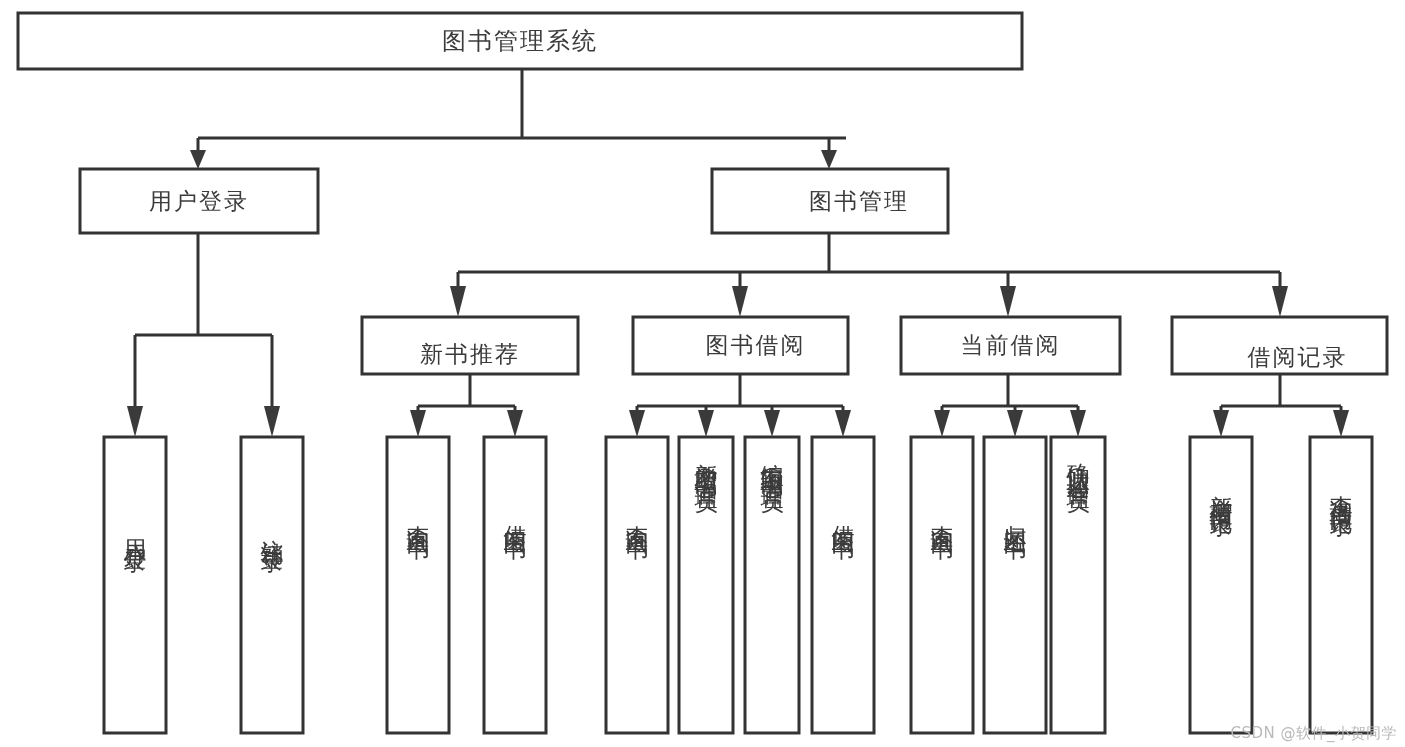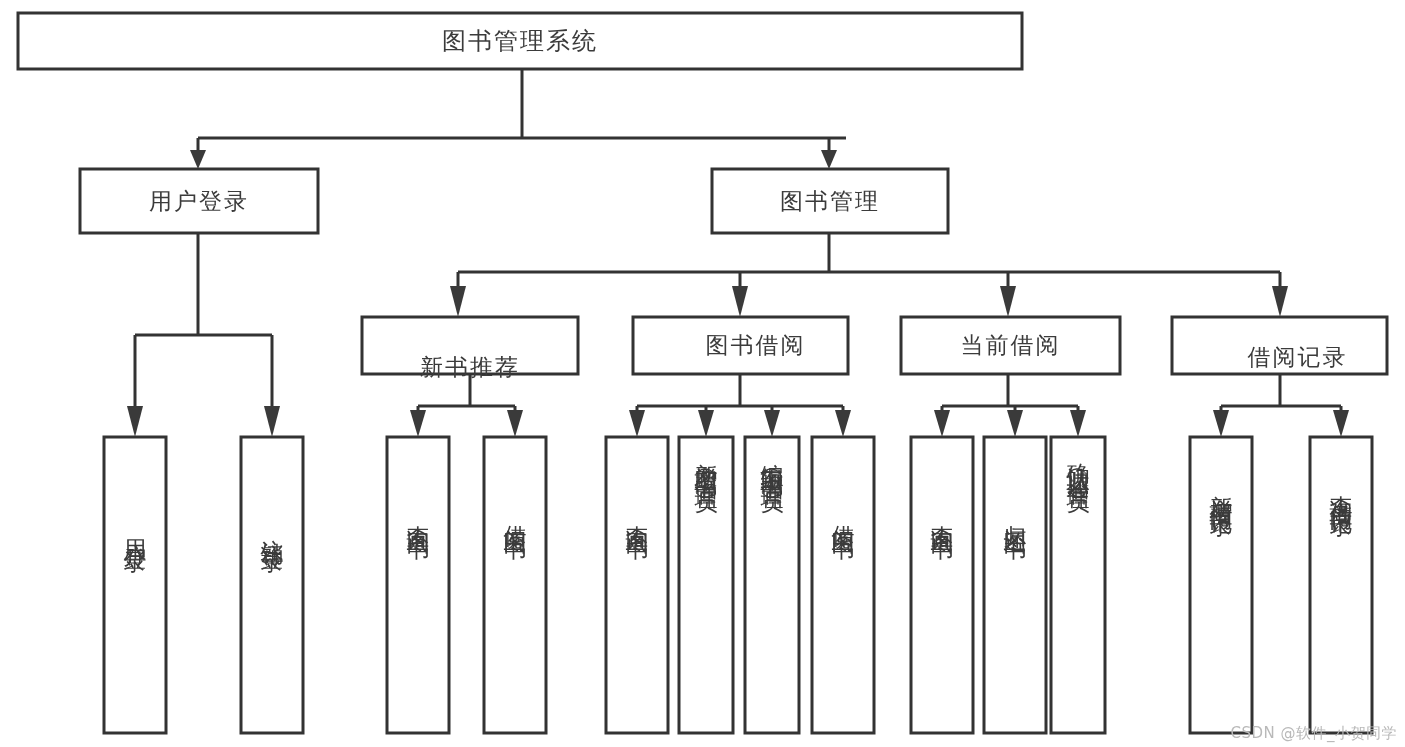--- a/index.html
+++ b/index.html
@@ -188,23 +188,23 @@
     <rect class="node-box" x="911" y="437" width="62" height="296"></rect>
     <rect class="node-box" x="984" y="437" width="62" height="296"></rect>
     <rect class="node-box" x="1051" y="437" width="54" height="296"></rect>
     <rect class="node-box" x="1190" y="437" width="62" height="296"></rect>
     <rect class="node-box" x="1310" y="437" width="62" height="296"></rect>
   </svg>
 
   <div class="hlabel-wrap root" style="left:18px; top:13px; width:1004px; height:56px;">图书管理系统</div>
 
   <div class="hlabel-wrap" style="left:80px; top:169px; width:238px; height:64px;">用户登录</div>
-  <div class="hlabel-wrap" style="left:712px; top:169px; width:236px; height:64px;">图书管理</div>
-
-  <div class="hlabel-wrap" style="left:362px; top:317px; width:216px; height:74px;margin-top:13px;">新书推荐</div>
+  <div class="hlabel-wrap" style="left:712px; top:169px; width:236px; height:64px;padding-left:29px;">图书管理</div>
+
+  <div class="hlabel-wrap" style="left:362px; top:317px; width:216px; height:74px;">新书推荐</div>
   <div class="hlabel-wrap" style="left:633px; top:317px; width:245px; height:57px;">图书借阅</div>
   <div class="hlabel-wrap" style="left:901px; top:317px; width:219px; height:57px;font-family:Liberation Serif, serif;">当前借阅</div>
   <div class="hlabel-wrap" style="left:1172px; top:329px; width:251px; height:57px;font-family:Liberation Mono, monospace;">借阅记录</div>
 
   <div class="vlabel-wrap" style="left:104px; top:437px; width:62px; height:296px;">
     <span class="vlabel-text" style="margin-top:84px;">用户登录</span>
   </div>
   <div class="vlabel-wrap" style="left:241px; top:437px; width:62px; height:296px;">
     <span class="vlabel-text" style="margin-top:84px;">注销登录</span>
   </div>

